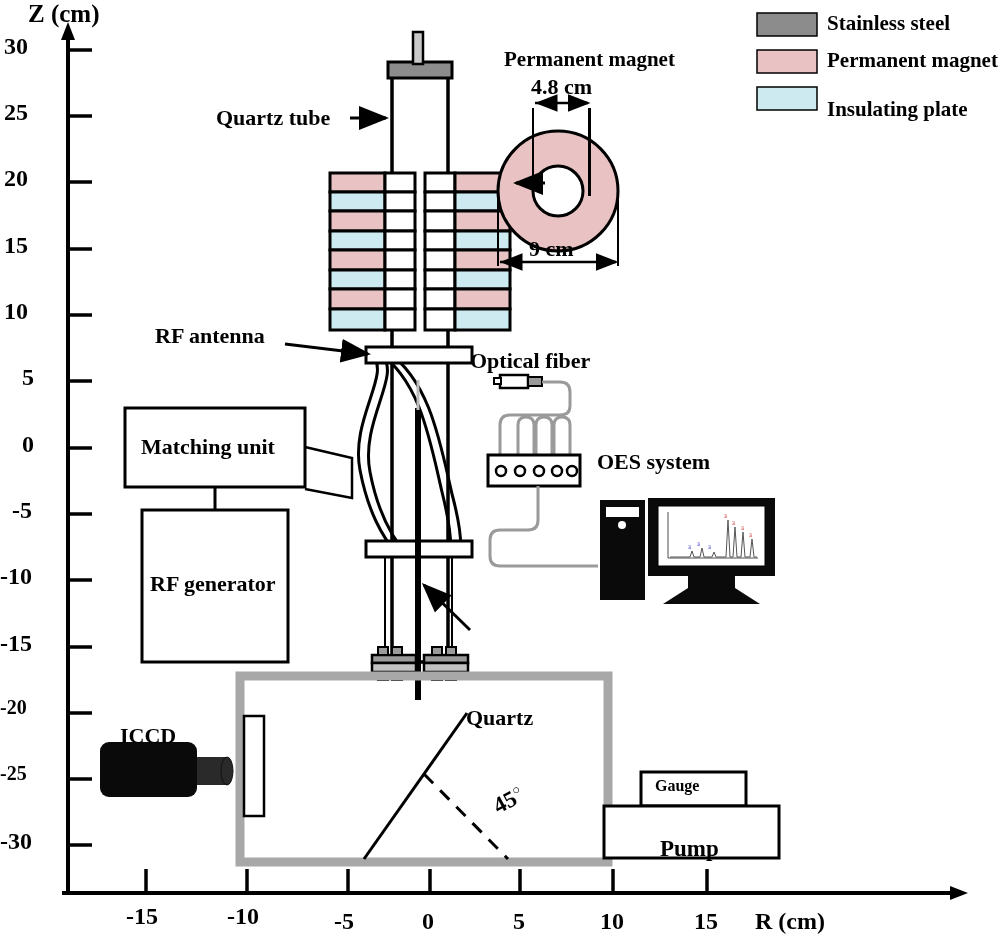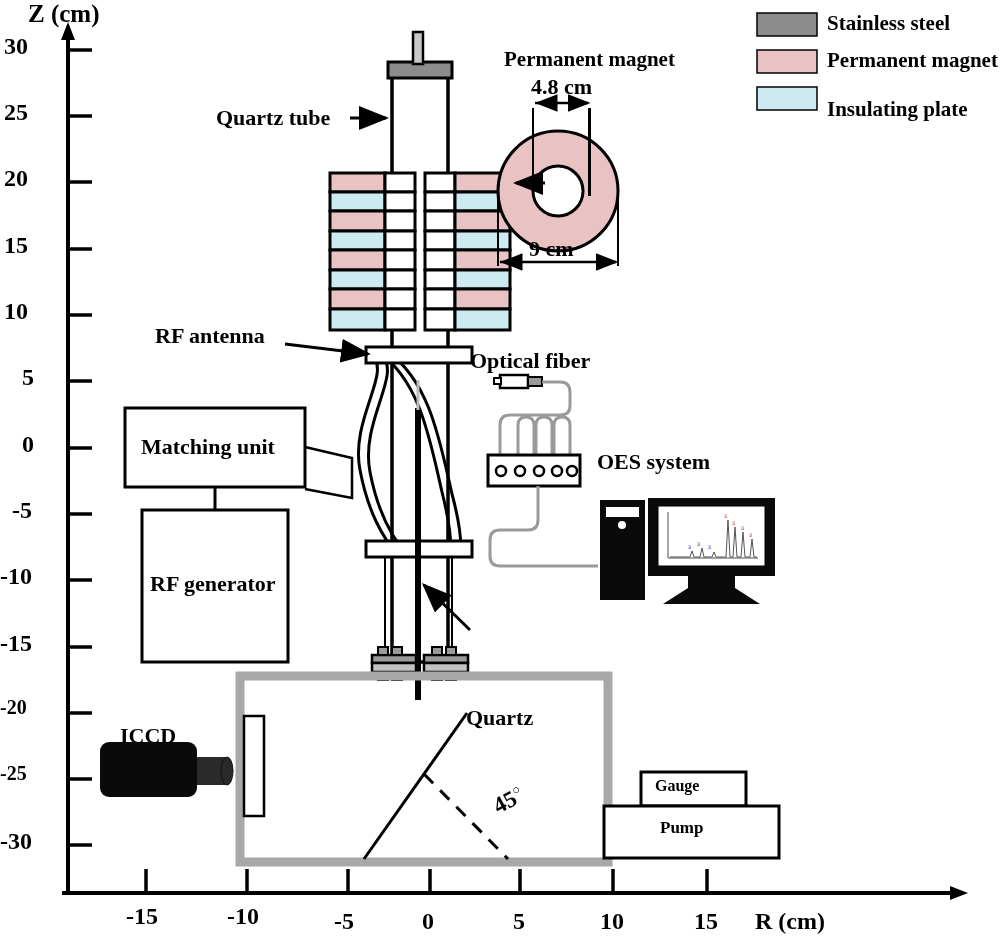--- a/index.html
+++ b/index.html
@@ -296,15 +296,15 @@
   <div class="lbl" style="left:470px;top:348px;font-size:22px;">Optical fiber</div>
   <div class="lbl" style="left:597px;top:449px;font-size:22px;">OES system</div>
   <div class="lbl" style="left:141px;top:434px;font-size:22px;">Matching unit</div>
   <div class="lbl" style="left:150px;top:571px;font-size:22px;">RF generator</div>
   <div class="lbl" style="left:120px;top:705px;font-size:22px;margin-top:18px;">ICCD</div>
   <div class="lbl" style="left:466px;top:705px;font-size:22px;">Quartz</div>
   <div class="lbl" style="left:493px;top:787px;font-size:23px;transform:rotate(-28deg);">
     <span>45</span><span style="font-size:13px;vertical-align:super;">○</span>
   </div>
   <div class="lbl" style="left:655px;top:777px;font-size:16px;">Gauge</div>
-  <div class="lbl" style="left:660px;top:818px;font-size:17px;">Pump</div>
+  <div class="lbl" style="left:660px;top:836px;font-size:23px;">Pump</div>
 
 </div>
 
 </body></html>

